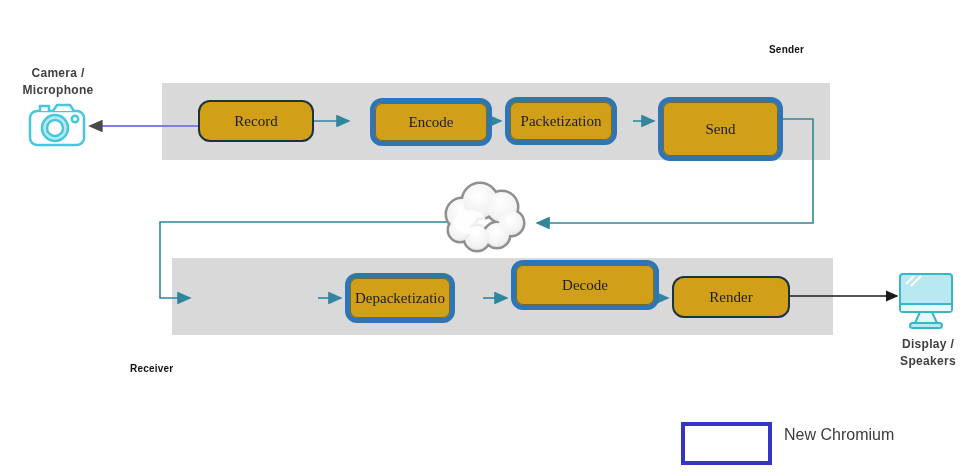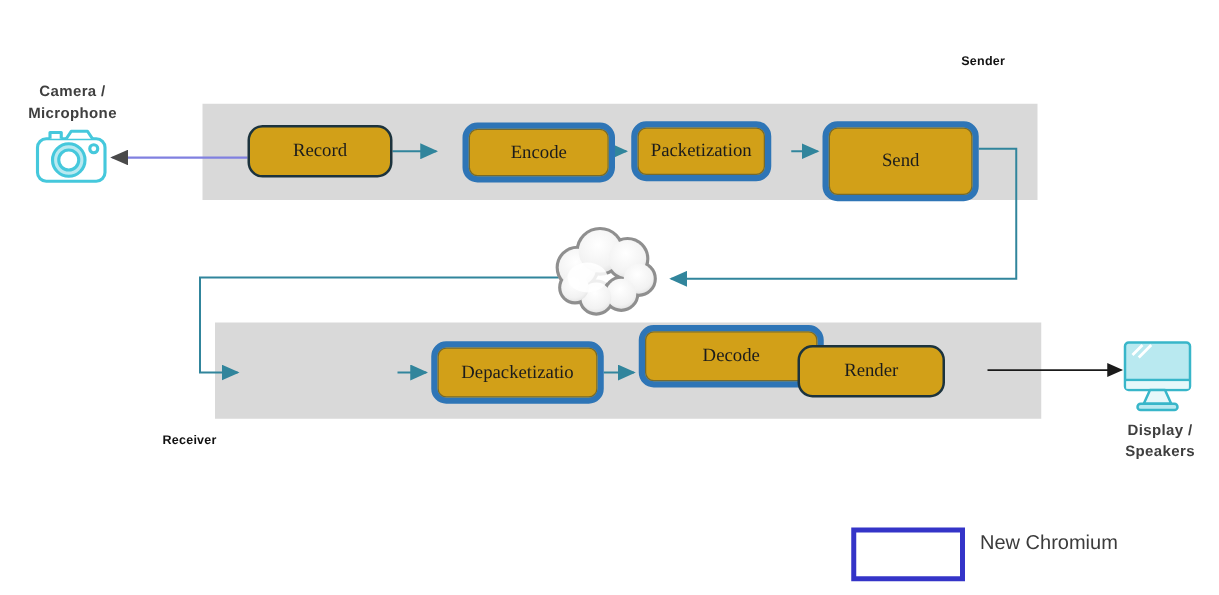--- a/index.html
+++ b/index.html
@@ -122,32 +122,32 @@
   <div class="box blue" style="left:353px;top:98px;width:122px;height:48px;margin-left:17px;">
     <span>Encode</span>
   </div>
   <div class="box blue" style="left:505px;top:97px;width:112px;height:48px;">
     <span>Packetization</span>
   </div>
   <div class="box blue" style="left:658px;top:97px;width:125px;height:64px;">
     <span>Send</span>
   </div>
 
-  <div class="box blue" style="left:345px;top:273px;width:138px;height:50px;">
+  <div class="box blue" style="left:345px;top:273px;width:110px;height:50px;">
     <span>Depacketizatio</span>
   </div>
   <div class="box blue" style="left:511px;top:260px;width:148px;height:50px;text-align:center;">
     <span>Decode</span>
   </div>
-  <div class="box plain" style="left:638px;top:276px;width:118px;height:42px;align-items:center;">
+  <div class="box plain" style="left:672px;top:276px;width:118px;height:42px;align-items:center;">
     <span>Render</span>
   </div>
 
   <div class="big-label" style="left:769px;top:44px;">Sender</div>
-  <div class="big-label" style="left:130px;top:347px;">Receiver</div>
+  <div class="big-label" style="left:130px;top:363px;">Receiver</div>
 
   <div class="icon-label" style="left:883px;top:336px;width:90px;">
     <div>Display /</div>
     <div>Speakers</div>
   </div>
   <div class="icon-label" style="left:13px;top:65px;width:90px;">
     <div>Camera /</div>
     <div>Microphone</div>
   </div>
 

